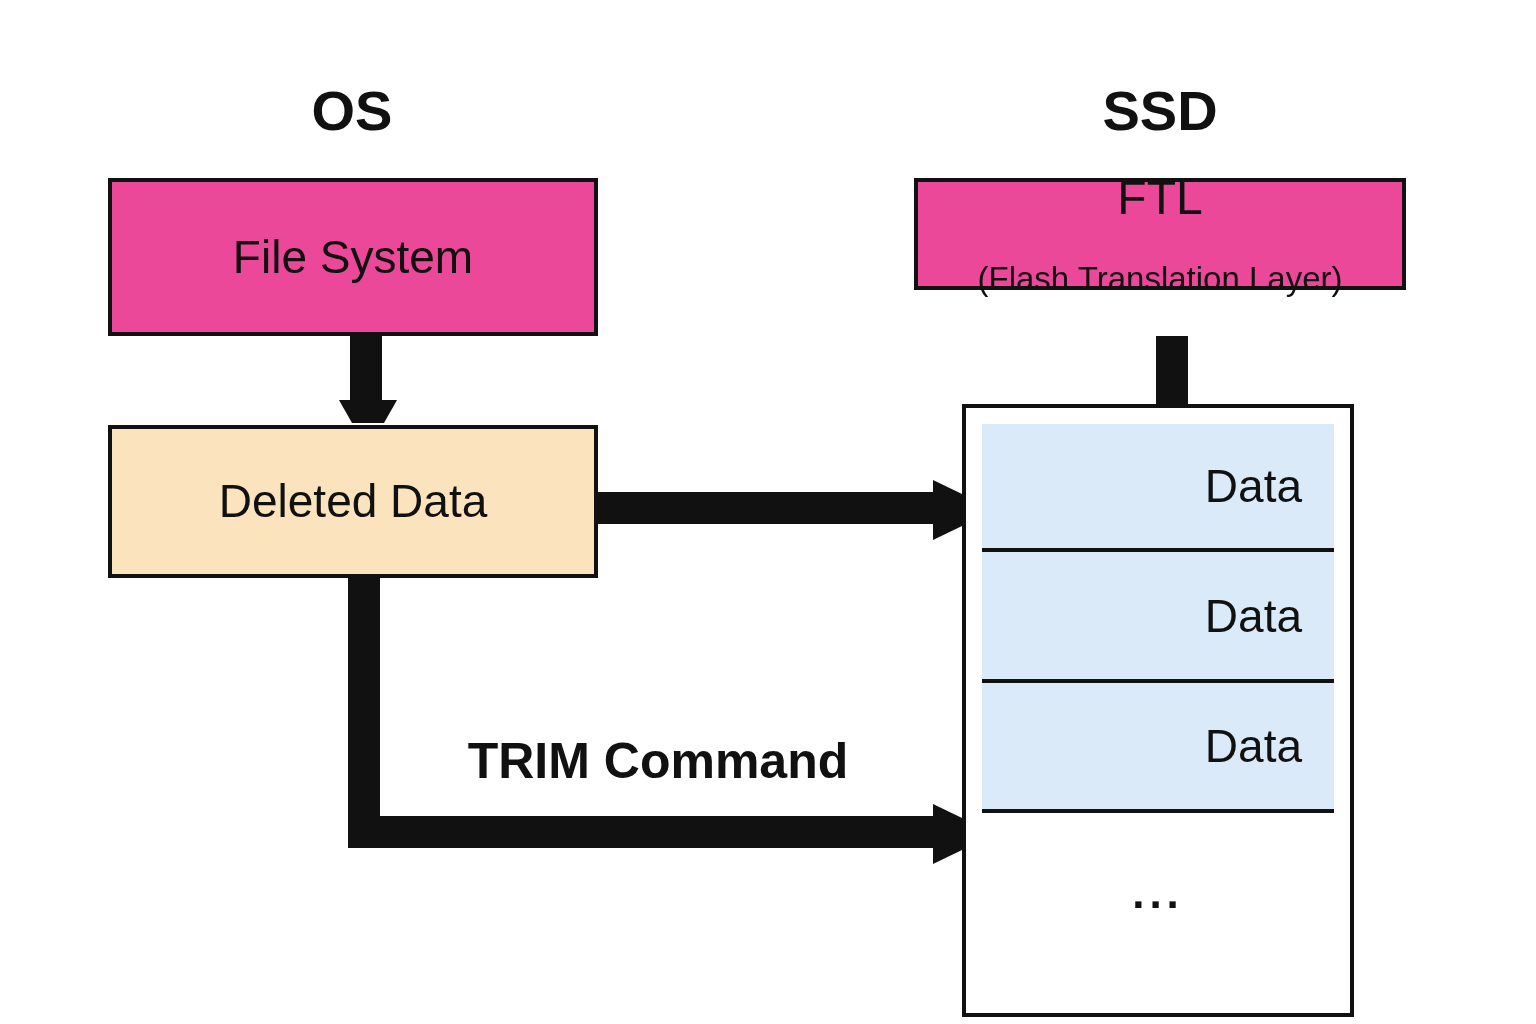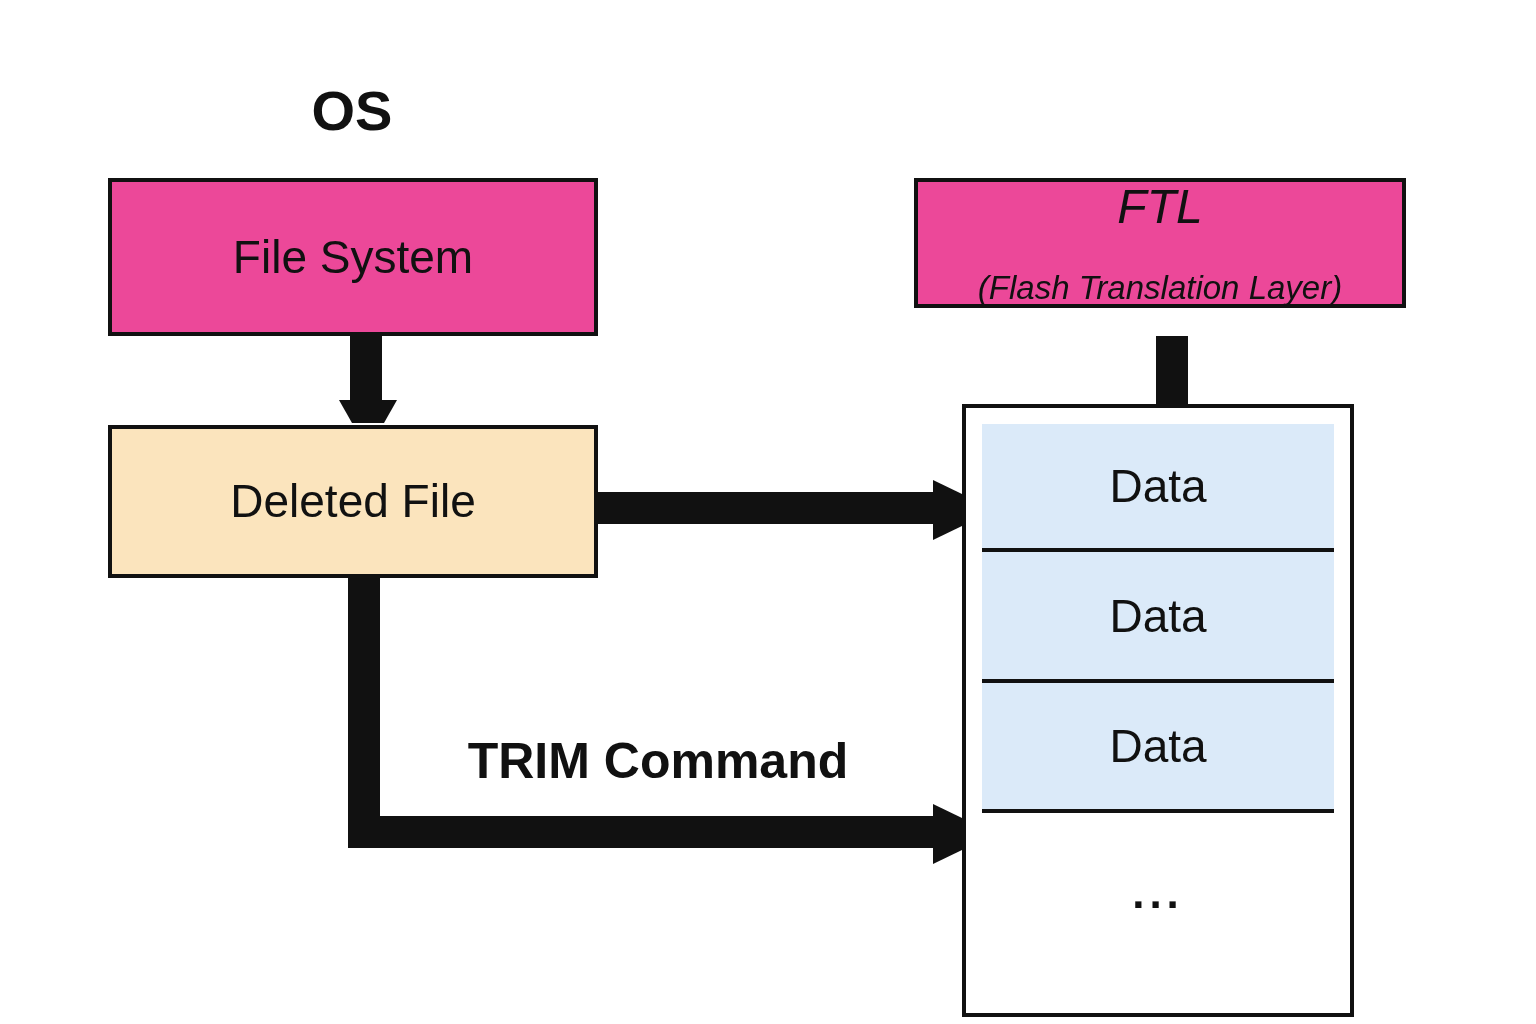--- a/index.html
+++ b/index.html
@@ -65,55 +65,56 @@
     display:flex;align-items:center;justify-content:center;
     font-size:46px;
     border-top:4px solid var(--line);
   }
   .block:first-child{border-top:none;}
   .blk-0{height:124px;}
   .blk-1{height:108px;}
   .blk-2{height:131px;}
   .blk-3{height:130px;}
   .blk-4{flex:1;}
-  .fill-data{background:var(--data-fill);}
+  .fill-data{background:var(--data-fill);justify-content:flex-end;}
   .fill-invalid{background:var(--invalid-fill);}
   .fill-more{background:var(--empty-fill);}
   .more-label{
     font-weight:700;font-size:44px;letter-spacing:5px;
     transform:translateY(-12px);
   }
   .trim-label{
     position:absolute;
     left:340px;top:684px;width:572px;
     text-align:center;
     font-size:50px;font-weight:700;
   }
 </style>
 </head>
 <body>
 
 <div class="canvas">
 
   <div class="col-title" style="left:76px;top:30px;width:488px;">OS</div>
+  <div class="col-title" style="left:882px;top:30px;width:492px;">SSD</div>
 
   <div class="box" style="left:76px;top:146px;width:490px;height:158px;">
     <div class="box-label">File System</div>
   </div>
 
-  <div class="box" style="left:882px;top:146px;width:492px;height:130px;font-style:italic;">
+  <div class="box" style="left:882px;top:146px;width:492px;height:112px;">
     <div class="ftl-title">FTL</div>
     <div class="ftl-subtitle">(Flash Translation Layer)</div>
   </div>
 
   <div class="vline" style="left:318px;top:304px;width:4px;height:66px;"></div>
   <div class="head-down" style="left:307px;top:368px;"></div>
 
   <div class="box deleted" style="left:76px;top:393px;width:490px;height:153px;">
-    <div class="box-label">Deleted File</div>
+    <div class="box-label">Deleted Data</div>
   </div>
 
   <div class="hline" style="left:566px;top:460px;width:337px;height:4px;"></div>
   <div class="head-right" style="left:901px;top:448px;"></div>
 
   <div class="vline" style="left:1124px;top:304px;width:4px;height:70px;"></div>
 
   <div class="stack">
     <div class="block blk-0 fill-data">
       <span>Data</span>

